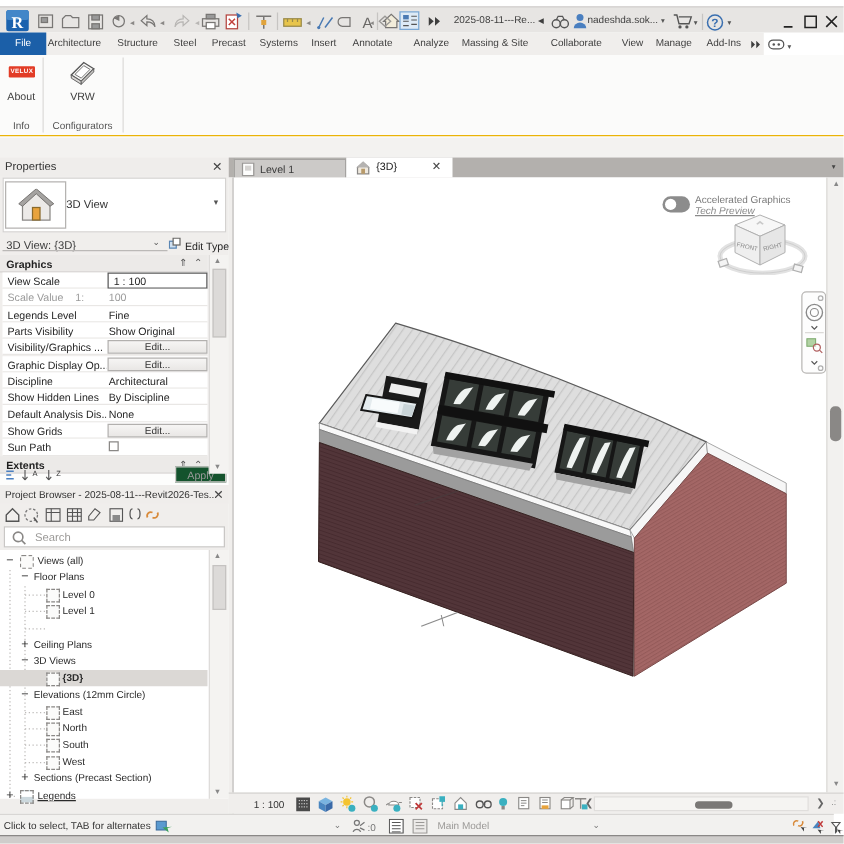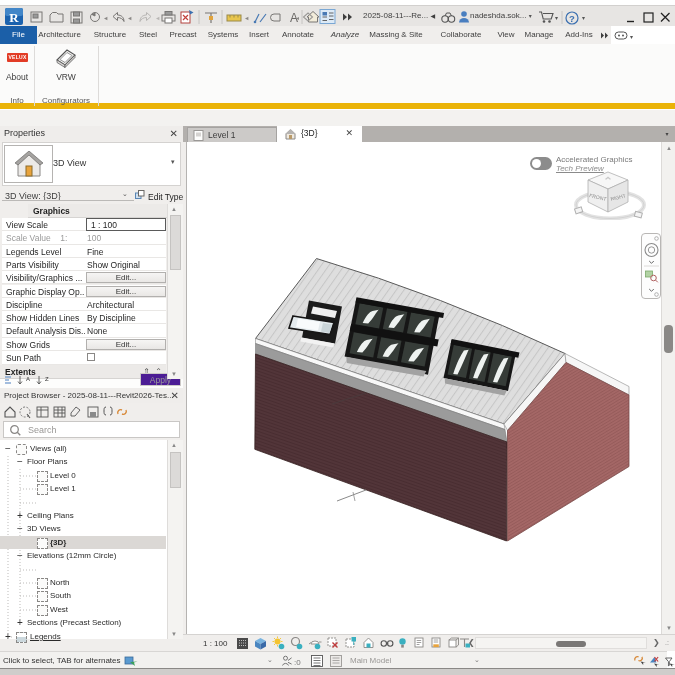--- a/index.html
+++ b/index.html
@@ -2,21 +2,21 @@
 <html><head>
 <meta charset="utf-8">
 <style>
 * { margin:0; padding:0; box-sizing:border-box; }
 html,body { width:675px; height:675px; overflow:hidden; }
 body { font-family:"Liberation Sans", sans-serif; position:relative; background:#fff; }
 .abs { position:absolute; }
 #titlebar { left:0; top:5px; width:675px; height:21px; background:#e7e5e3; border-top:1px solid #d2d0ce; }
 #tabrow { left:0; top:26px; width:611px; height:18px; background:#f0eeec; }
 .tab { position:absolute; top:0; height:18px; line-height:18px; font-size:8px; color:#3e3e3e; text-align:center; }
-#ribbon { left:0; top:44px; width:675px; height:65px; background:#fbfbfa; border-bottom:6px solid #eab308; }
+#ribbon { left:0; top:44px; width:675px; height:65px; background:#fbfbfa; border-bottom:1px solid #eab308; }
 #appgap { left:0; top:110px; width:675px; height:16px; background:#f3f2f0; }
 .vdiv { position:absolute; top:2px; height:60px; width:1px; background:#dddbd9; }
 #props { left:0; top:126px; width:183px; height:262px; background:#f0eeec; }
 #pbrowser { left:0; top:388px; width:183px; height:263px; background:#f0eeec; }
 .ptitle { position:absolute; left:0; top:0; width:100%; height:15px; font-size:9px; color:#333; padding-left:4px; line-height:15px; background:#efedeb; white-space:nowrap; overflow:hidden;}
 .closex { position:absolute; font-size:10px; color:#444; }
 .prow { position:absolute; left:2px; width:164px; height:13.3px; font-size:8.5px; color:#262626; background:#fff; border-bottom:1px solid #e9e7e5; }
 .plabel { position:absolute; left:4px; top:2px; white-space:nowrap; overflow:hidden; max-width:79px;}
 .pval { position:absolute; left:85px; top:2px; white-space:nowrap; }
 .pbtn { position:absolute; left:84px; top:1px; width:80px; height:11px; background:linear-gradient(#f6f5f4,#e9e7e5); border:1px solid #b2b0ae; font-size:8px; color:#333; text-align:center; line-height:9px;}
@@ -114,21 +114,21 @@
 
 <div class="abs" id="tabrow">
   <div class="tab" style="left:0;width:37px;background:#1b5fa8;color:#fff;">File</div>
   <div class="tab" style="left:37px;width:45px;">Architecture</div>
   <div class="tab" style="left:86px;width:48px;">Structure</div>
   <div class="tab" style="left:134px;width:28px;">Steel</div>
   <div class="tab" style="left:163px;width:40px;">Precast</div>
   <div class="tab" style="left:203px;width:40px;">Systems</div>
   <div class="tab" style="left:244px;width:30px;">Insert</div>
   <div class="tab" style="left:275px;width:46px;">Annotate</div>
-  <div class="tab" style="left:324px;width:42px;font-style:italic;">Analyze</div>
+  <div class="tab" style="left:324px;width:42px;">Analyze</div>
   <div class="tab" style="left:366px;width:60px;">Massing &amp; Site</div>
   <div class="tab" style="left:432px;width:58px;">Collaborate</div>
   <div class="tab" style="left:492px;width:28px;">View</div>
   <div class="tab" style="left:520px;width:38px;">Manage</div>
   <div class="tab" style="left:560px;width:38px;">Add-Ins</div>
   <svg class="abs" style="left:600px;top:5px" width="70" height="10">
     <path d="M1 1.5 l3 3 l-3 3 z M5 1.5 l3 3 l-3 3 z" fill="#3e3e3e"></path>
     <rect x="15" y="1" width="12" height="7" rx="3.5" fill="none" stroke="#555"></rect>
     <circle cx="19" cy="4.5" r="1" fill="#555"></circle>
       <circle cx="23" cy="4.5" r="1" fill="#555"></circle>
@@ -166,21 +166,21 @@
   <div class="abs" style="left:53px;top:32px;font-size:9px;color:#333;">3D View</div>
   <div class="abs" style="left:171px;top:32px;font-size:7px;color:#555;">▾</div>
   <div class="abs" style="left:5px;top:65px;font-size:9px;color:#3e3e3e;">3D View: {3D}</div>
   <div class="abs" style="left:122px;top:64px;font-size:7px;color:#555;">⌄</div>
   <div class="abs" style="left:2px;top:74px;width:132px;height:1px;background:#bbb9b7;"></div>
   <svg class="abs" style="left:135px;top:64px" width="12" height="11">
     <rect x="0.5" y="3" width="5.5" height="5.5" fill="#cfe0f0" stroke="#5a86b4"></rect>
     <rect x="3.5" y="0.5" width="5.5" height="5.5" fill="#fff" stroke="#6a6866"></rect>
   </svg>
   <div class="abs" style="left:148px;top:66px;font-size:8.5px;color:#222;white-space:nowrap;">Edit Type</div>
-  <div class="phead" style="top:78px;margin-left:28px;">Graphics <span style="position:absolute;right:16px;font-weight:normal;font-size:8px;color:#555;">⇑</span><span style="position:absolute;right:4px;font-weight:normal;font-size:8px;color:#555;">⌃</span></div>
+  <div class="phead" style="top:78px;">Graphics <span style="position:absolute;right:16px;font-weight:normal;font-size:8px;color:#555;">⇑</span><span style="position:absolute;right:4px;font-weight:normal;font-size:8px;color:#555;">⌃</span></div>
   <div class="prow" style="top:92px;">
       <span class="plabel">View Scale</span>
       <span class="pval" style="left:84px;top:0px;border:1px solid #5a5a5a;background:#fff;width:80px;height:13px;display:inline-block;padding:1px 0 0 4px;">1 : 100</span>
     </div>
   <div class="prow" style="top:105.3px;color:#9a9a9a;">
       <span class="plabel">Scale Value&nbsp;&nbsp;&nbsp;&nbsp;1:</span>
       <span class="pval">100</span>
     </div>
   <div class="prow" style="top:118.6px;">
       <span class="plabel">Legends Level</span>
@@ -220,21 +220,21 @@
     </div>
   <div class="phead" style="top:239px;">Extents <span style="position:absolute;right:16px;font-weight:normal;font-size:8px;color:#555;">⇑</span><span style="position:absolute;right:4px;font-weight:normal;font-size:8px;color:#555;">⌃</span></div>
   <div class="abs" style="left:0;top:253px;width:183px;height:10px;background:#fdfdfc;"></div>
   <svg class="abs" style="left:3px;top:248px" width="60" height="13">
     <path d="M2 3 h6 M2 6 h4 M2 9 h6" stroke="#4a7fc0" stroke-width="1.1"></path>
     <path d="M17 2 v8 m0 0 l-2 -2.5 m2 2.5 l2 -2.5" stroke="#555" stroke-width="0.9" fill="none"></path>
     <text x="23" y="7" font-size="6" fill="#333">A</text>
     <path d="M36 2 v8 m0 0 l-2 -2.5 m2 2.5 l2 -2.5" stroke="#555" stroke-width="0.9" fill="none"></path>
     <text x="42" y="7" font-size="6" fill="#333">Z</text>
   </svg>
-  <div class="abs" style="left:140px;top:247px;width:41px;height:13px;background:#4c1d95;border:1px solid #ccc9c7;font-size:8.5px;color:#9a9a9a;text-align:center;line-height:12px;">Apply</div>
+  <div class="abs" style="left:140px;top:247px;width:41px;height:13px;background:#14532d;border:1px solid #ccc9c7;font-size:8.5px;color:#9a9a9a;text-align:center;line-height:12px;">Apply</div>
   <div class="abs" style="left:167px;top:78px;width:16px;height:175px;background:#f4f3f1;border-left:1px solid #dedcda;">
     <div style="position:absolute;left:3px;top:2px;font-size:6px;color:#888;">▲</div>
     <div style="position:absolute;left:2px;top:11px;width:11px;height:55px;background:#dcdad8;border:1px solid #c5c3c1;"></div>
     <div style="position:absolute;left:3px;bottom:2px;font-size:6px;color:#888;">▼</div>
   </div>
 </div>
 
 <div class="abs" id="pbrowser">
   <div class="ptitle" style="font-size:8px;">Project Browser - 2025-08-11---Revit2026-Tes...</div>
   <div class="closex" style="right:4px;top:2px;">✕</div>
@@ -301,20 +301,24 @@
         <span style="position: absolute; left: 27px; top: 1px;">3D Views</span>
       </div>
       <div class="trow" style="top: 96.8px;">
         <div style="position: absolute; left: 0px; top: -1px; width: 166px; height: 13.4px; background: rgb(219, 216, 213);"></div>
         <div class="vicon" style="left: 37px;"></div>
         <span style="position: absolute; left: 50px; top: 1px; font-weight: bold;">{3D}</span>
       </div>
       <div class="trow" style="top: 110.2px;">
         <div class="exp" style="left: 16px;">−</div>
         <span style="position: absolute; left: 27px; top: 1px;">Elevations (12mm Circle)</span>
+      </div>
+      <div class="trow" style="top: 123.6px;">
+        <div class="vicon" style="left: 37px;"></div>
+        <span style="position: absolute; left: 50px; top: 1px;">East</span>
       </div>
       <div class="trow" style="top: 137px;">
         <div class="vicon" style="left: 37px;"></div>
         <span style="position: absolute; left: 50px; top: 1px;">North</span>
       </div>
       <div class="trow" style="top: 150.4px;">
         <div class="vicon" style="left: 37px;"></div>
         <span style="position: absolute; left: 50px; top: 1px;">South</span>
       </div>
       <div class="trow" style="top: 163.8px;">

